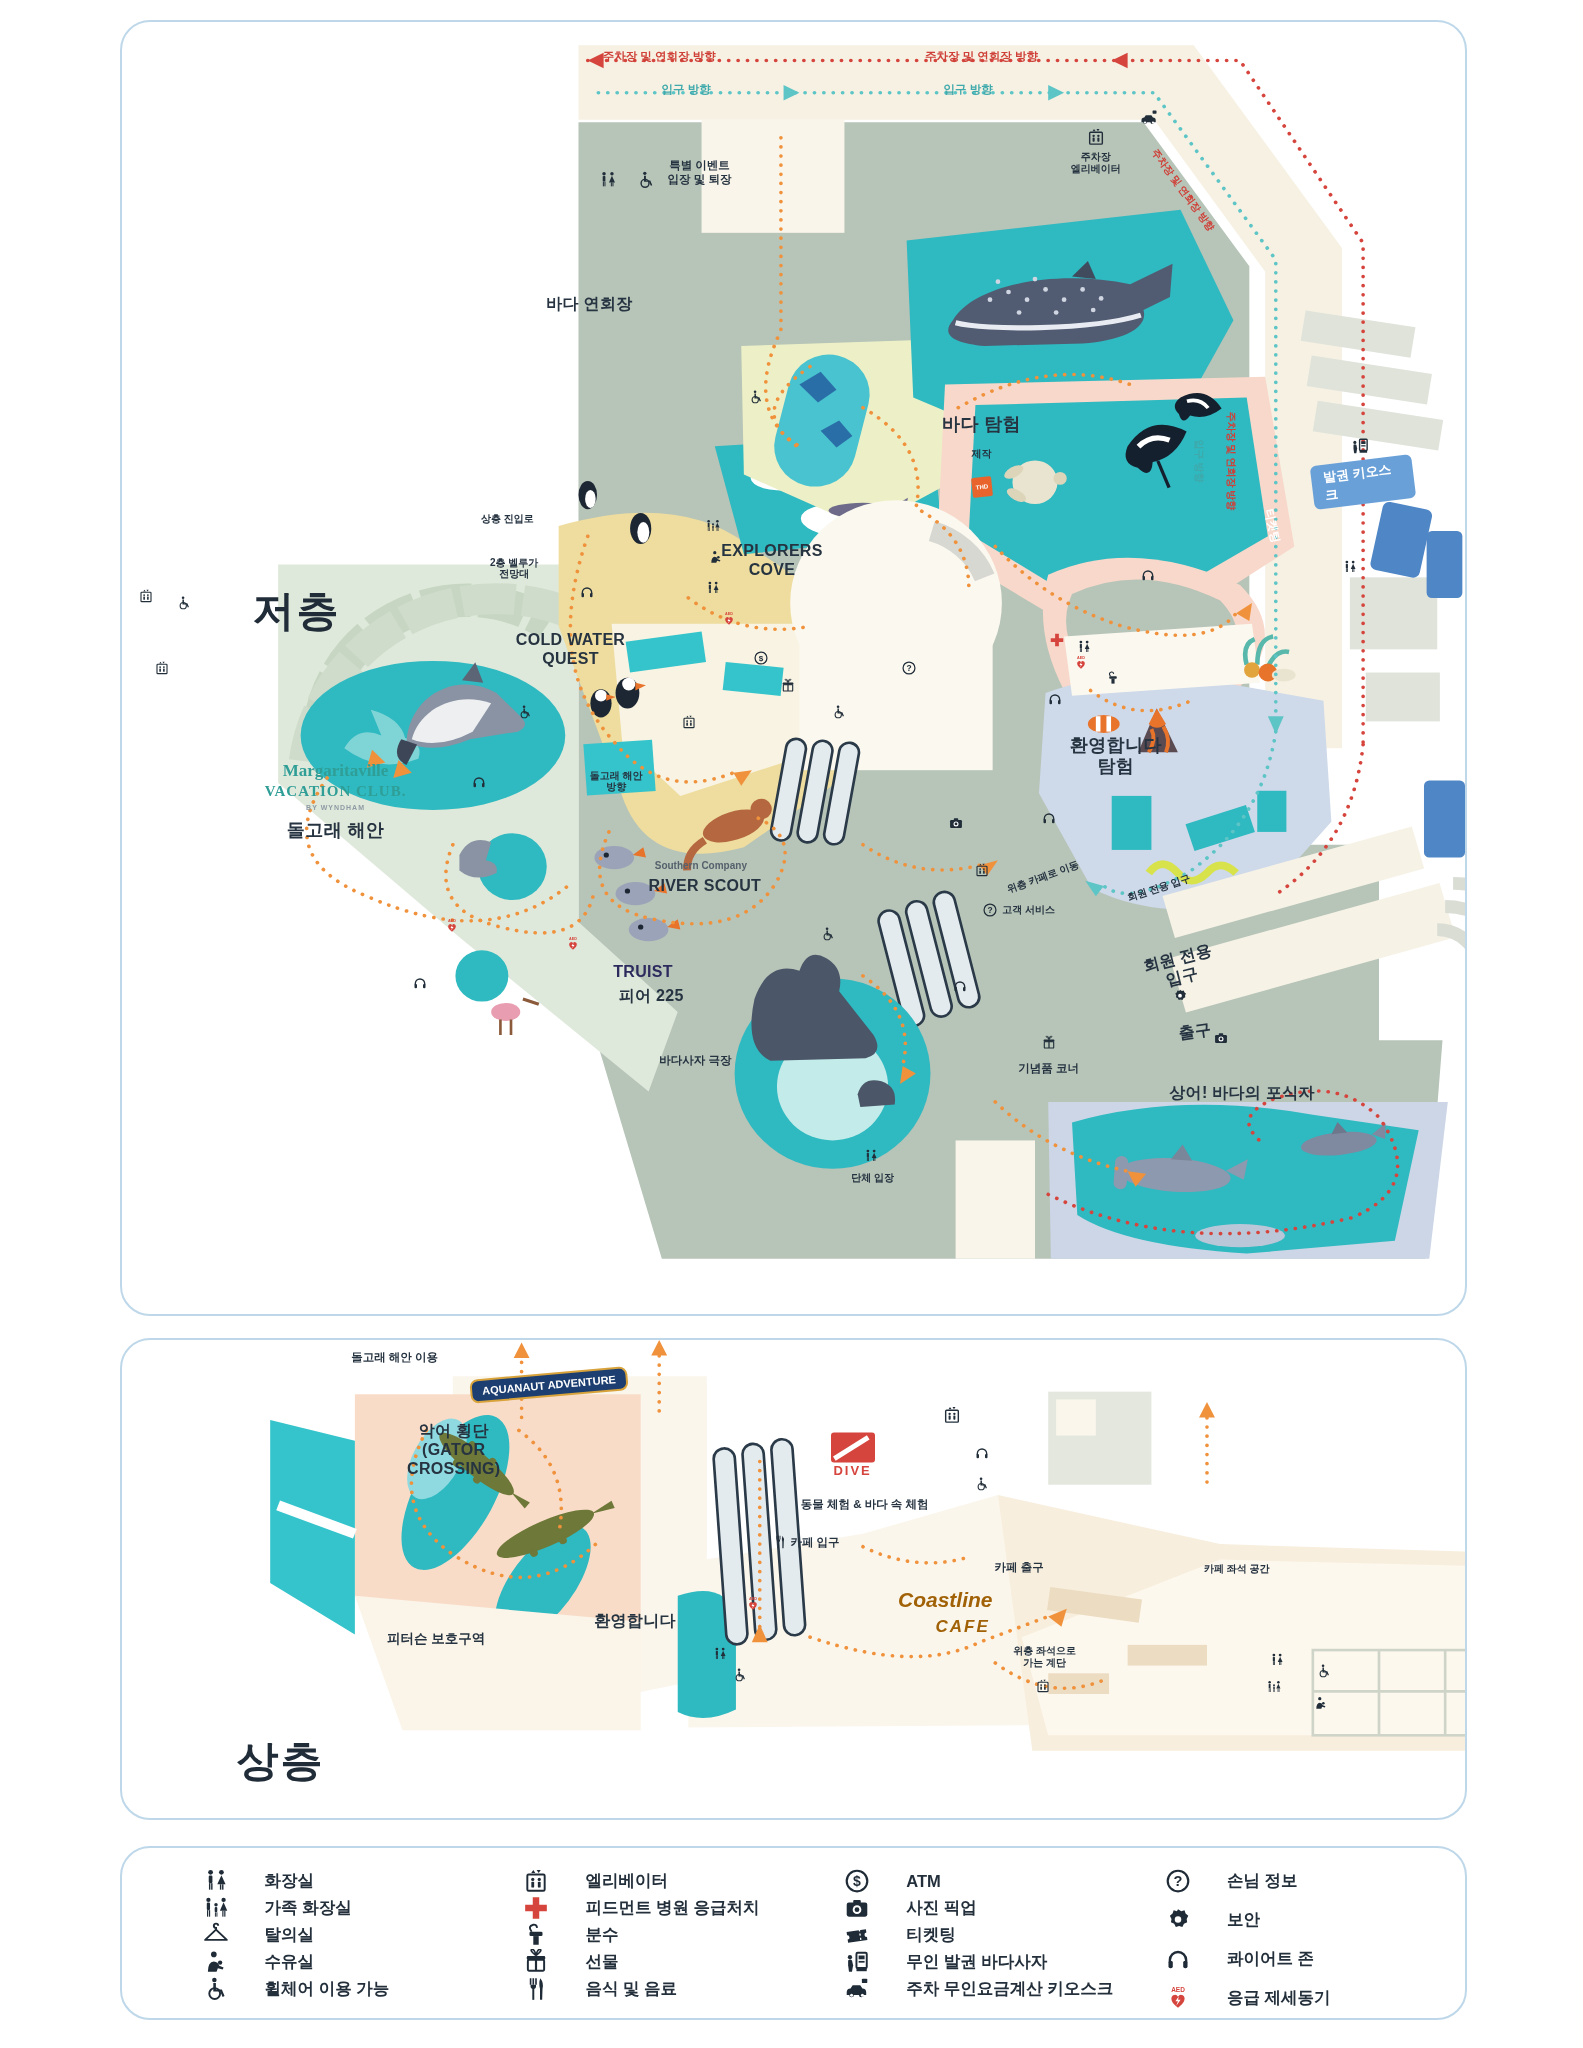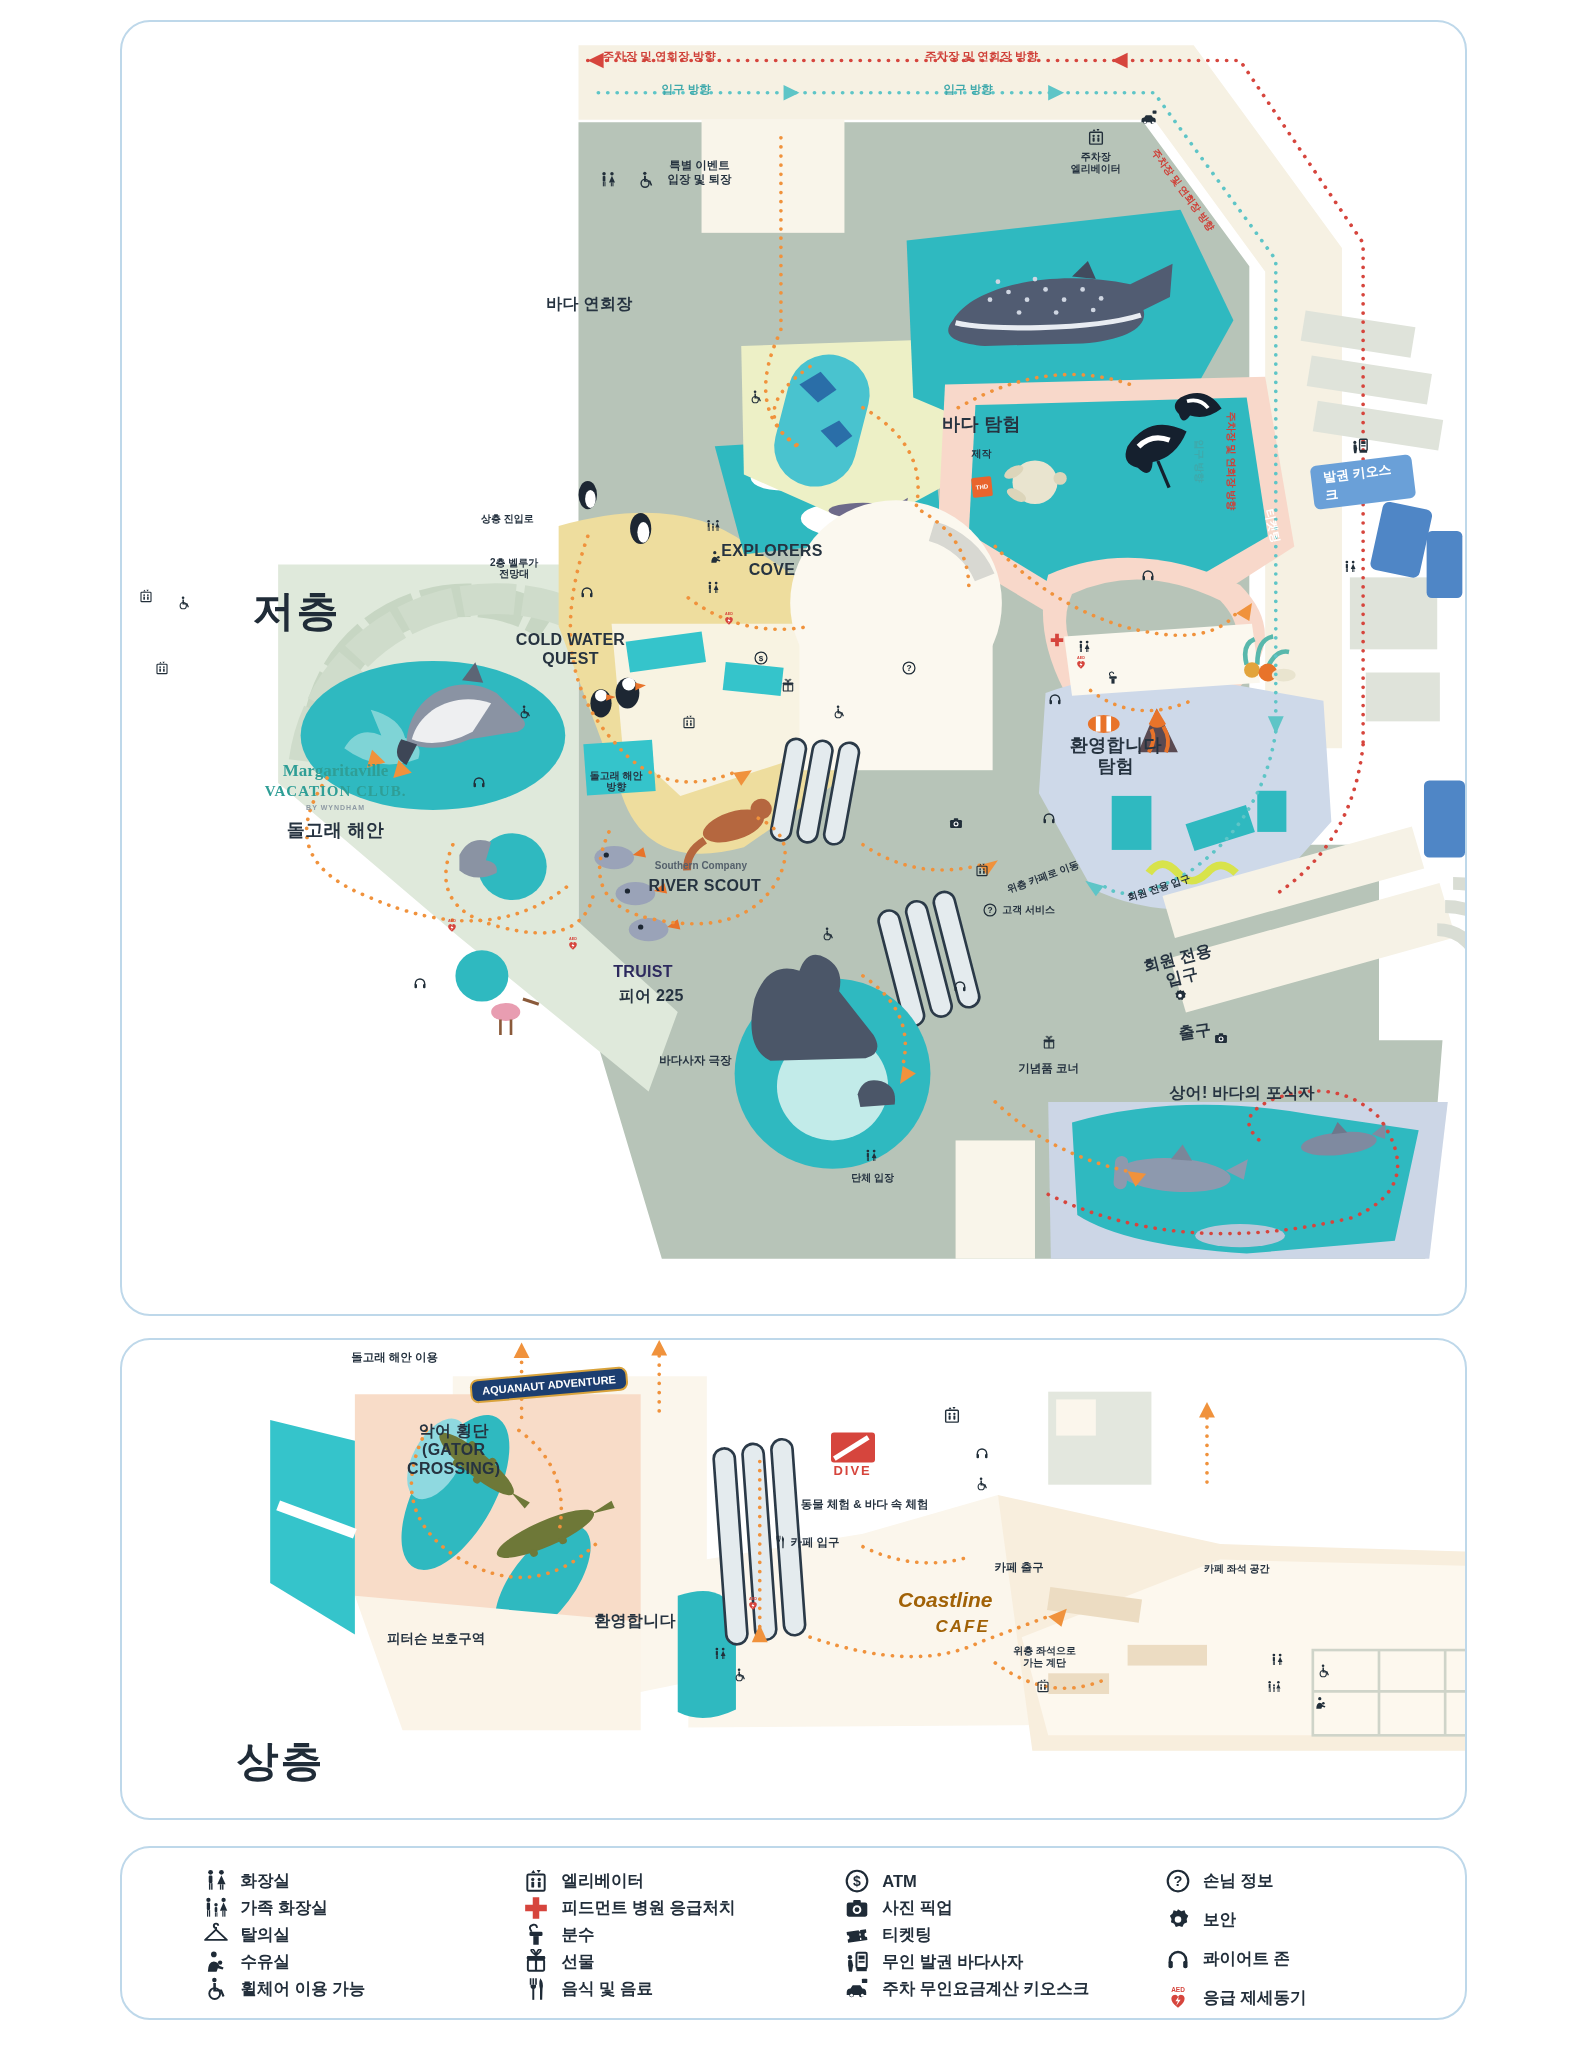--- a/index.html
+++ b/index.html
@@ -27,21 +27,21 @@
   .logo-fish{margin:10px auto 6px;width:150px;height:84px;}
   .logo-brand{color:#a9abad;font-size:23px;font-weight:bold;letter-spacing:9px;line-height:1.5;}
   
   .leg-grid{position:absolute;left:6%;top:14px;right:3%;bottom:10px;display:flex;}
   .leg-col{flex:1.05;display:flex;flex-direction:column;justify-content:space-between;padding:6px 0;}
   .leg-col:last-child{flex:.85;justify-content:flex-start;gap:13px;}
   .leg-item{display:flex;align-items:center;gap:12px;}
   .leg-ico{width:26px;height:26px;color:#1f2b37;flex:0 0 26px;}
   .leg-ico svg{width:100%;height:100%;display:block;}
   .leg-ico.redc{color:#d6453d;}
-  .leg-label{font-size:16.5px;font-weight:bold;color:#232f3b;}
+  .leg-label{font-size:16.5px;font-weight:bold;color:#232f3b;margin-left:24px;}
   .banner{position:absolute;transform:translate(-50%,-50%) rotate(-5deg);background:#1c3e70;
           border:2px solid #d9a33c;border-radius:8px;color:#fff;font-weight:bold;font-size:11px;
           line-height:1.1;padding:4px 10px;text-align:center;}
   .divelogo{position:absolute;transform:translate(-50%,-50%);width:52px;text-align:center;}
   .diveflag{width:44px;height:30px;background:#d6453d;margin:0 auto;position:relative;border-radius:3px;}
   .diveflag:after{content:"";position:absolute;left:2px;top:24px;width:40px;height:0;
        border-top:5px solid #fff;transform:rotate(-32deg);transform-origin:left top;}
   .divetxt{color:#d6453d;background:#fff;font-weight:bold;font-size:13px;letter-spacing:2px;}
   .hd{position:absolute;width:20px;height:20px;background:#e9642d;transform:translate(-50%,-50%) rotate(-6deg);
       color:#fff;font-size:6px;font-weight:bold;display:flex;align-items:center;justify-content:center;

